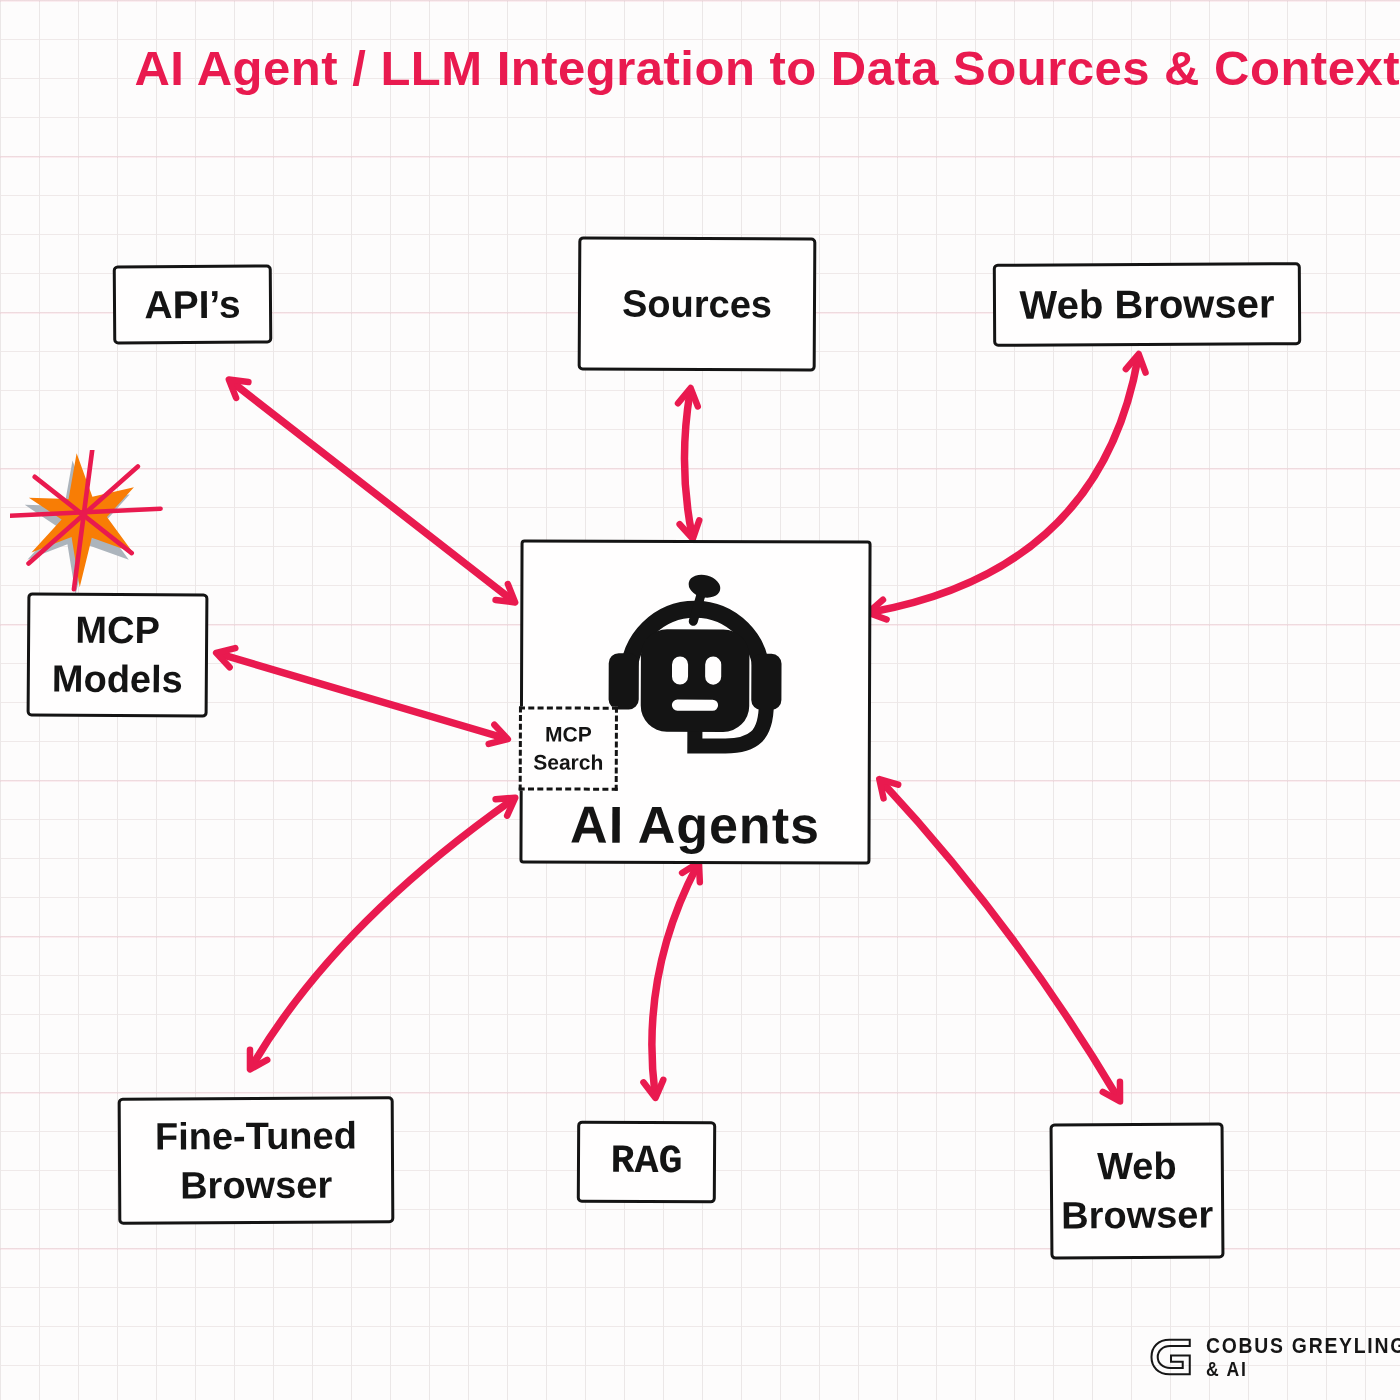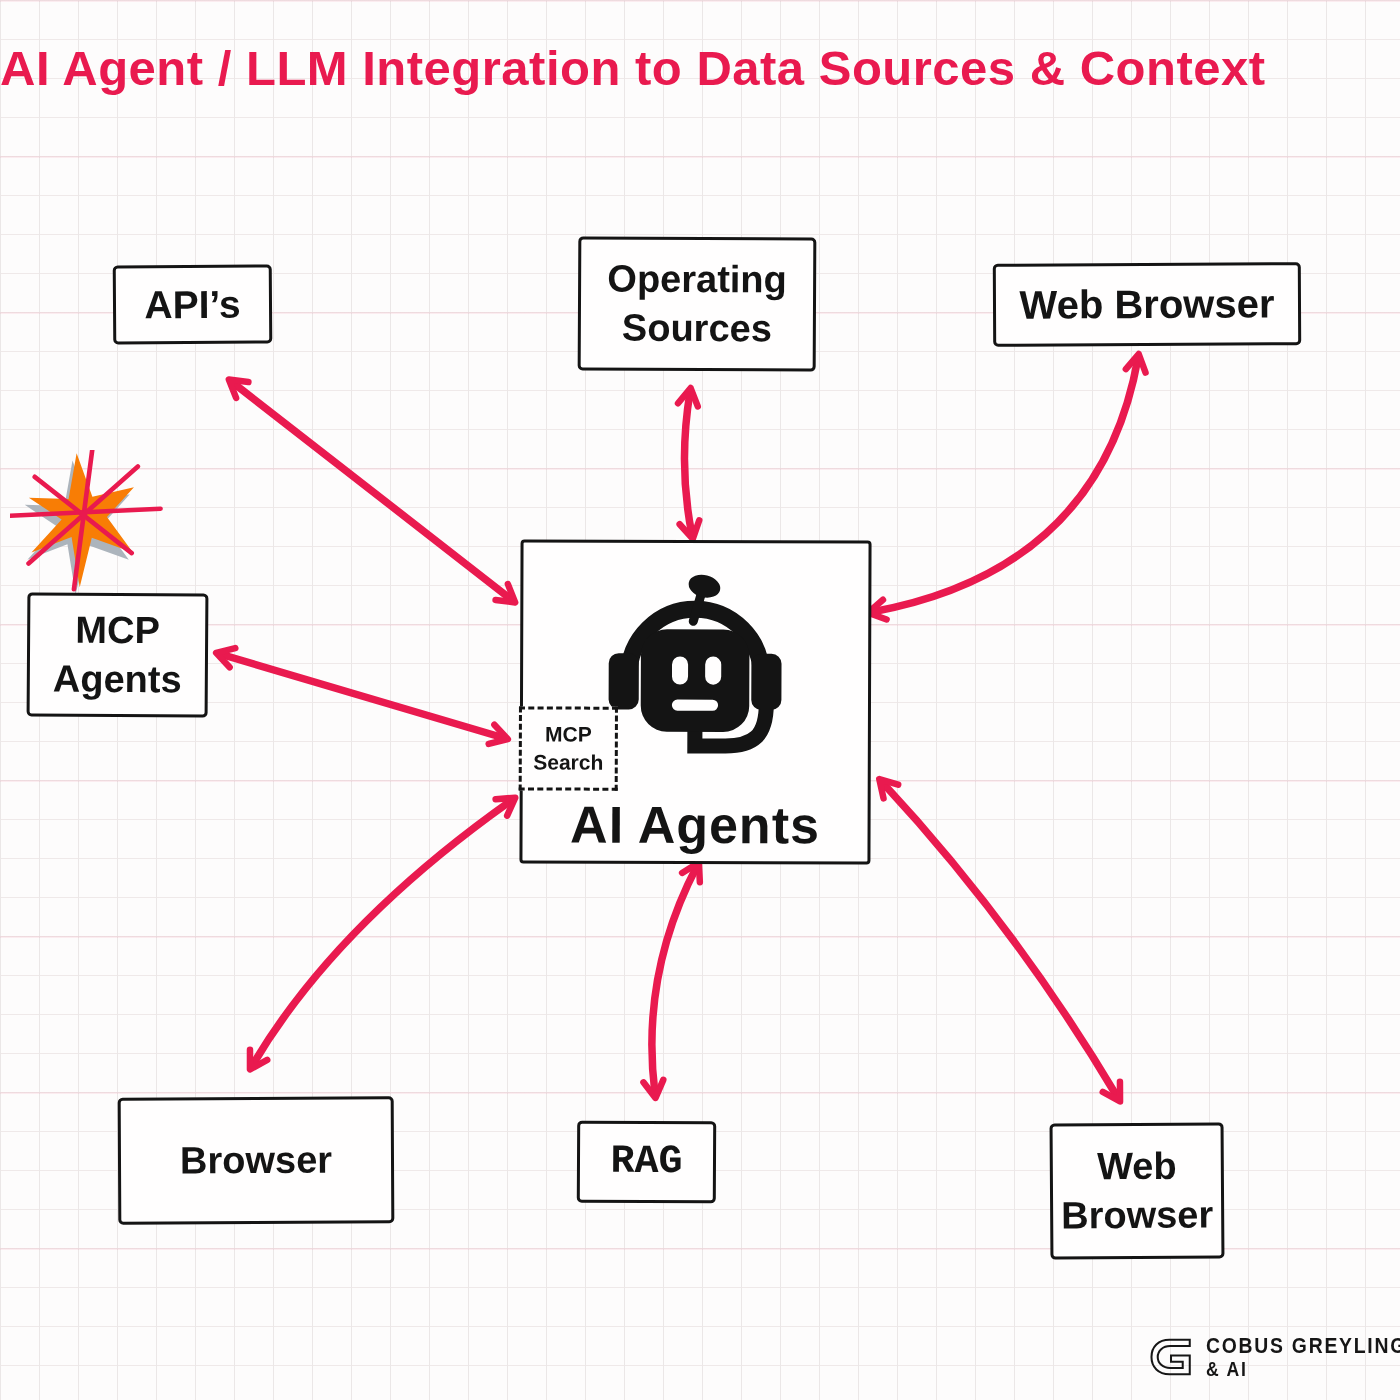--- a/index.html
+++ b/index.html
@@ -14,21 +14,21 @@
     font-family:"Liberation Sans", sans-serif;
     background-color:#fdfcfc;
     background-image:
       linear-gradient(to bottom, rgba(233,26,79,0.07) 2px, transparent 2px),
       linear-gradient(to right, #ebe7e7 1px, transparent 1px),
       linear-gradient(to bottom, #efe9e9 1px, transparent 1px);
     background-size:156px 156px, 39px 39px, 39px 39px;
   }
   .title{
     position:absolute;top:40px;left:0;width:100%;
-    text-align:left;white-space:nowrap;
+    text-align:right;white-space:nowrap;
     font-size:49px;font-weight:800;letter-spacing:.5px;
     color:var(--accent,#E91A4F);
   }
   .layer{position:absolute;left:0;top:0;}
   .arrows{z-index:1;pointer-events:none;}
   .arrow{stroke:var(--accent,#E91A4F);fill:none;stroke-width:7.5;stroke-linecap:round;}
   .arrow-head-path{stroke:var(--accent,#E91A4F);fill:none;stroke-width:6.5;
     stroke-linecap:round;stroke-linejoin:round;}
   .node{
     position:absolute;z-index:2;
@@ -100,34 +100,34 @@
   <path class="arrow" d="M252 1066 Q335 925 512 800" marker-start="url(#ah)" marker-end="url(#ah)"></path>
   <path class="arrow" d="M655 1094 Q640 975 697 866" marker-start="url(#ah)" marker-end="url(#ah)"></path>
   <path class="arrow" d="M1118 1098 Q1015 925 882 782" marker-start="url(#ah)" marker-end="url(#ah)"></path>
 </svg>
 
 <div class="node node-apis">
   <span class="nl">API’s</span>
 </div>
 
 <div class="node node-os">
-  <span class="nl">Operating</span>
   <span class="nl">Sources</span>
 </div>
 
 <div class="node node-webbrowser">
   <span class="nl">Web Browser</span>
 </div>
 
 <div class="node node-mcpserver">
   <span class="nl">MCP</span>
-  <span class="nl">Agents</span>
+  <span class="nl">Models</span>
 </div>
 
 <div class="node node-finetuned">
+  <span class="nl">Fine-Tuned</span>
   <span class="nl">Browser</span>
 </div>
 
 <div class="node node-rag">
   <span class="nl">RAG</span>
 </div>
 
 <div class="node node-websearch">
   <span class="nl">Web</span>
   <span class="nl">Browser</span>

